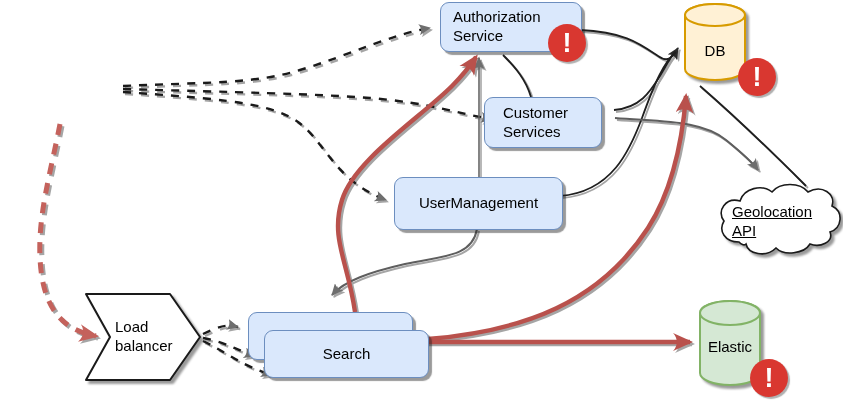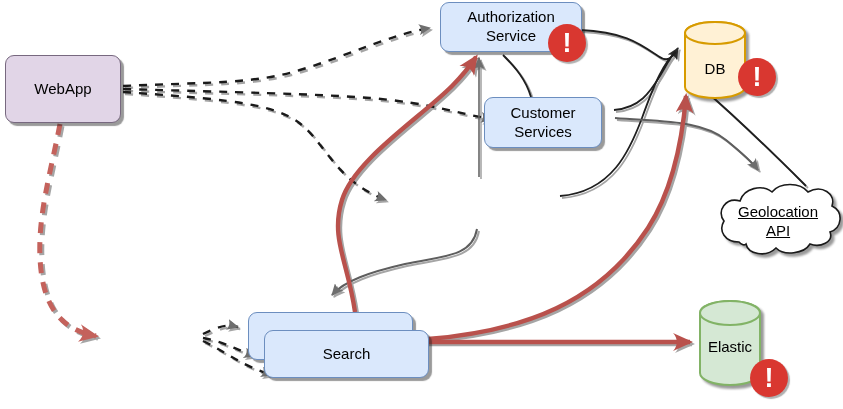--- a/index.html
+++ b/index.html
@@ -11,21 +11,21 @@
   #edges{position:absolute;left:0;top:0;z-index:1;
          filter:drop-shadow(2px 2px 0.5px rgba(40,40,40,0.42));}
   .e-dash{fill:none;stroke:#1a1a1a;stroke-width:2.4;stroke-dasharray:8 8;}
   .e-dash-red{fill:none;stroke:#c4625c;stroke-width:5;stroke-dasharray:11 9;stroke-linecap:butt;}
   .e-solid{fill:none;stroke:#1f1f1f;stroke-width:1.8;}
   .e-solid-gray{fill:none;stroke:#5e5e5e;stroke-width:2;}
   .e-thin{fill:none;stroke:#666;stroke-width:1.6;}
   .e-red{fill:none;stroke:#b9514c;stroke-width:4.4;}
   
   .node{position:absolute;z-index:2;display:flex;align-items:center;justify-content:center;
-        text-align:center;font-size:15px;line-height:1.25;}
+        text-align:left;font-size:15px;line-height:1.25;}
   .rounded{border-radius:9px;box-shadow:3px 3px 1px rgba(30,30,30,0.45);}
   .service{background:#dae8fc;border:1.6px solid #6c8ebf;}
   .webapp{background:#e1d5e7;border:1.6px solid #77687f;}
   .shapehost{background:transparent;border:none;box-shadow:none;}
   .shapehost svg{position:absolute;left:0;top:0;filter:drop-shadow(3px 3px 1px rgba(30,30,30,0.45));}
   .shapehost .lbl{position:relative;z-index:2;}
   .lblwrap{display:inline-block;}
   
   .badge{position:absolute;z-index:3;width:38px;height:38px;border-radius:50%;
          background:#d93730;color:#fff;display:flex;align-items:center;justify-content:center;
@@ -69,41 +69,41 @@
     <path class="e-solid" d="M700,86 C730,112 772,152 806,186"></path>
     <path class="e-solid-gray" d="M477,229 C472,258 440,256 405,264 C370,272 344,281 332,295" marker-end="url(#mGray)"></path>
     <path class="e-thin" d="M479,177 L479,58" marker-end="url(#mGray)"></path>
     <path class="e-solid" d="M531,97 C526,80 516,68 503,55"></path>
 
     <path class="e-red" d="M355,312 C348,262 330,238 342,200 C354,160 420,118 452,86 C464,74 470,66 476,57" marker-end="url(#mRed)"></path>
     <path class="e-red" d="M418,342 L690,342" marker-end="url(#mRed)"></path>
     <path class="e-red" d="M428,339 C525,331 600,302 648,228 C675,186 683,132 686,96" marker-end="url(#mRed)"></path>
   </svg>
 
-  <div class="node rounded webapp" style="left:5px;top:55px;width:114px;height:66px;">
-    <span class="lbl">WebApp</span>
-  </div>
 
   <div class="node rounded service" style="left:440px;top:2px;width:140px;height:48px;">
     <span class="lbl lblwrap" style="width:116px;">Authorization Service</span>
   </div>
 
   <div class="node rounded service" style="left:484px;top:97px;width:116px;height:49px;">
     <span class="lbl lblwrap" style="width:80px;">Customer Services</span>
   </div>
 
+  <div class="node rounded service" style="left:394px;top:177px;width:167px;height:51px;">
+    <span class="lbl">UserManagement</span>
+  </div>
 
   <div class="node rounded service" style="left:248px;top:312px;width:163px;height:46px;z-index:2;">
     <span class="lbl">Search</span>
   </div>
   <div class="node rounded service" style="left:264px;top:330px;width:163px;height:46px;z-index:3;">
     <span class="lbl">Search</span>
   </div>
 
-  <div class="node shapehost" style="left:683px;top:20px;width:64px;height:80px;">
+  <div class="node shapehost" style="left:683px;top:2px;width:64px;height:80px;">
     <svg width="64" height="80" viewBox="0 0 64 80">
       <path d="M2,13 v54 a30,11 0 0 0 60,0 v-54 a30,11 0 0 0 -60,0 Z" fill="#fff1d5" stroke="#d79b00" stroke-width="2"></path>
       <ellipse cx="32" cy="13" rx="30" ry="11" fill="#fff1d5" stroke="#d79b00" stroke-width="2"></ellipse>
     </svg>
     <span class="lbl" style="margin-top:18px;">DB</span>
   </div>
 
   <div class="node shapehost" style="left:698px;top:299px;width:64px;height:88px;">
     <svg width="64" height="88" viewBox="0 0 64 88">
       <path d="M2,14 v60 a30,12 0 0 0 60,0 v-60 a30,12 0 0 0 -60,0 Z" fill="#d5e8d4" stroke="#82b366" stroke-width="2"></path>
@@ -114,20 +114,26 @@
 
   <div class="node shapehost" style="left:713px;top:178px;width:130px;height:88px;text-decoration:underline;">
     <svg width="130" height="88" viewBox="0 0 130 88">
       <path d="M26,64 C12,64 5,53 11,43 C3,33 13,19 27,23 C31,10 49,6 59,14 C67,4 87,4 95,14
                C109,6 123,16 119,28 C131,34 129,50 117,54 C121,64 107,70 97,66 C91,76 71,78 63,70
                C53,80 35,76 33,66 C31,68 28,66 26,64 Z" fill="#ffffff" stroke="#1a1a1a" stroke-width="1.6"></path>
     </svg>
     <span class="lbl lblwrap" style="width:92px;">Geolocation API</span>
   </div>
 
+  <div class="node shapehost" style="left:84px;top:292px;width:118px;height:90px;">
+    <svg width="118" height="90" viewBox="0 0 118 90">
+      <path d="M2,2 L86,2 L116,45 L86,88 L2,88 L26,45 Z" fill="#ffffff" stroke="#1a1a1a" stroke-width="2" stroke-linejoin="round"></path>
+    </svg>
+    <span class="lbl lblwrap" style="width:70px;margin-left:14px;">Load balancer</span>
+  </div>
 
   <div class="badge" style="left:548px;top:24px;">
     <span>!</span>
   </div>
   <div class="badge" style="left:738px;top:58px;">
     <span>!</span>
   </div>
   <div class="badge" style="left:750px;top:359px;">
     <span>!</span>
   </div>

